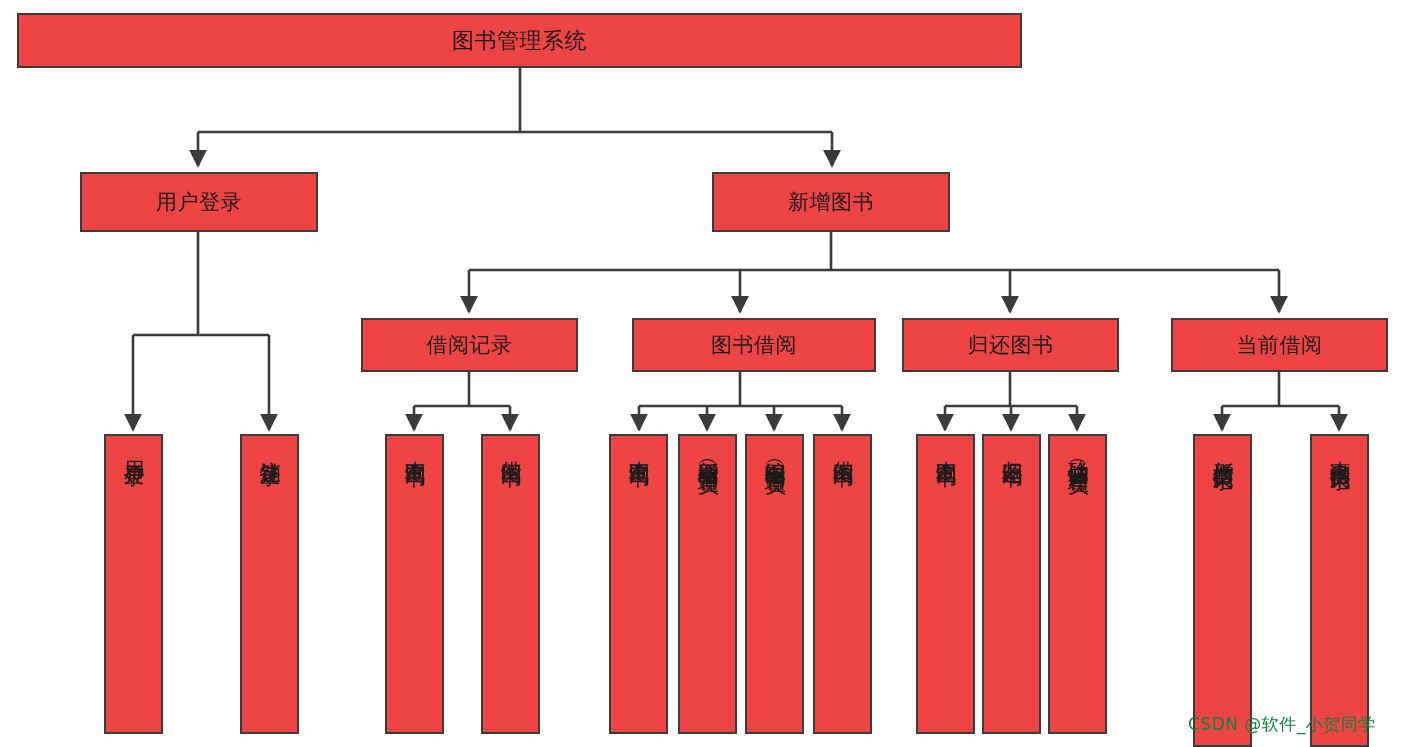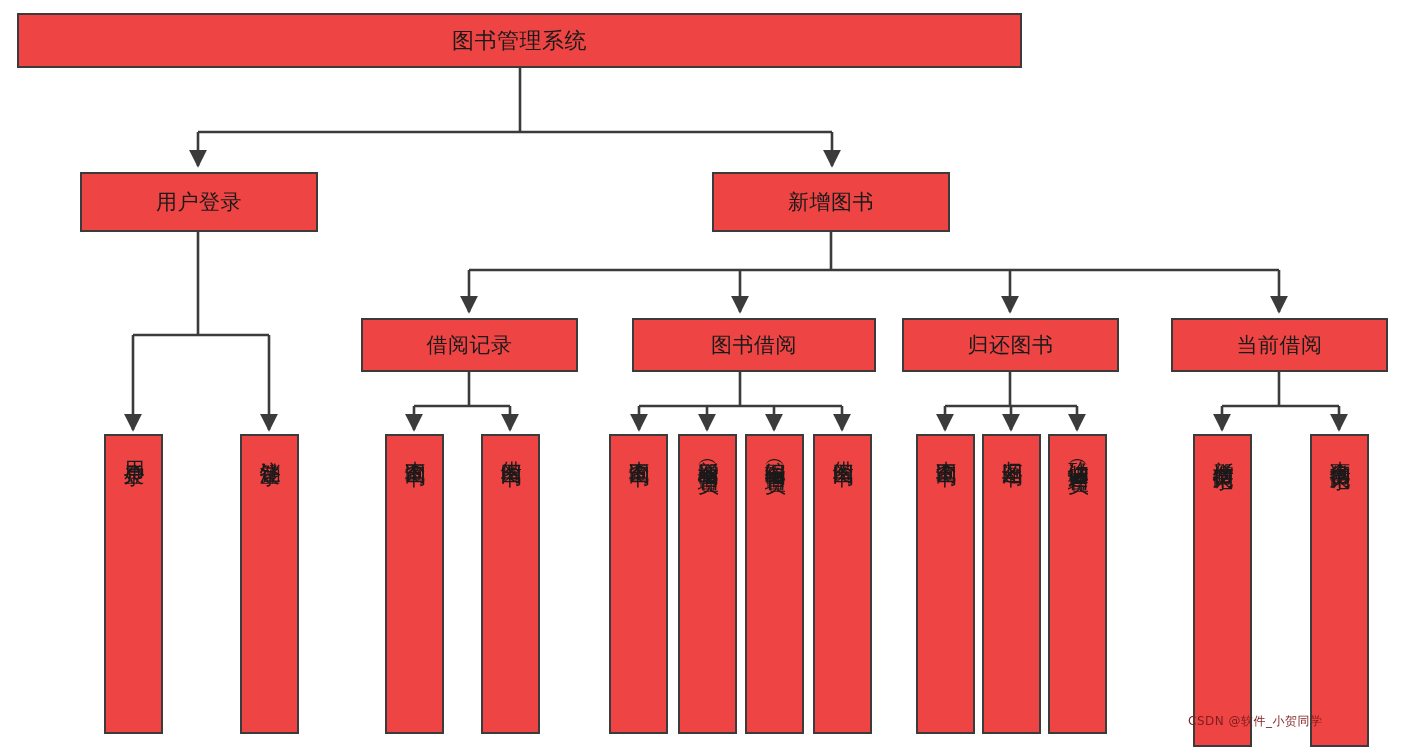--- a/index.html
+++ b/index.html
@@ -56,22 +56,22 @@
     writing-mode: vertical-rl;
     text-orientation: upright;
     font-size: 21px;
     line-height: 1.12;
     letter-spacing: 2px;
     white-space: pre-line;
     max-height: 100%;
   }
   .watermark {
     position: absolute;
-    color: #7f1d1d;
-    font-size: 12px;
+    color: #15803d;
+    font-size: 17px;
     letter-spacing: 0.5px;
     white-space: nowrap;
     left: 1188px;
     top: 713px;
   }
 </style>
 </head>
 <body>
 
 <div id="canvas">

